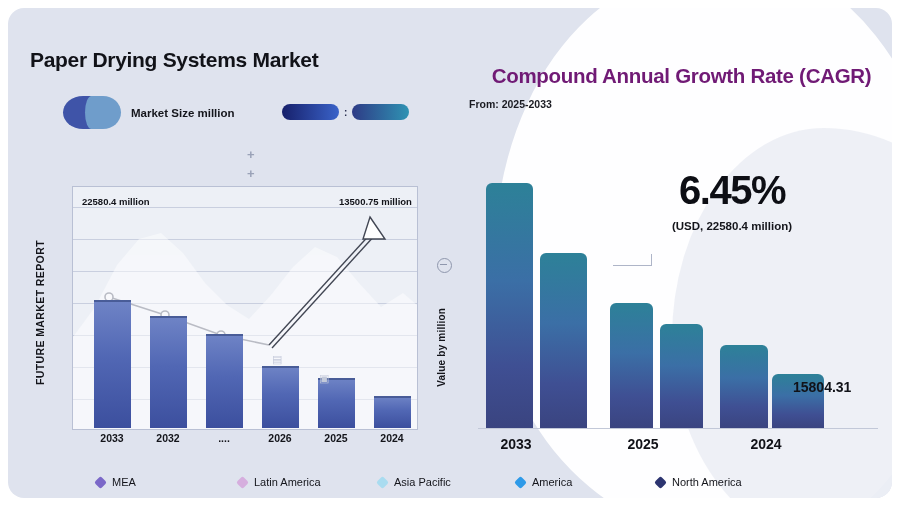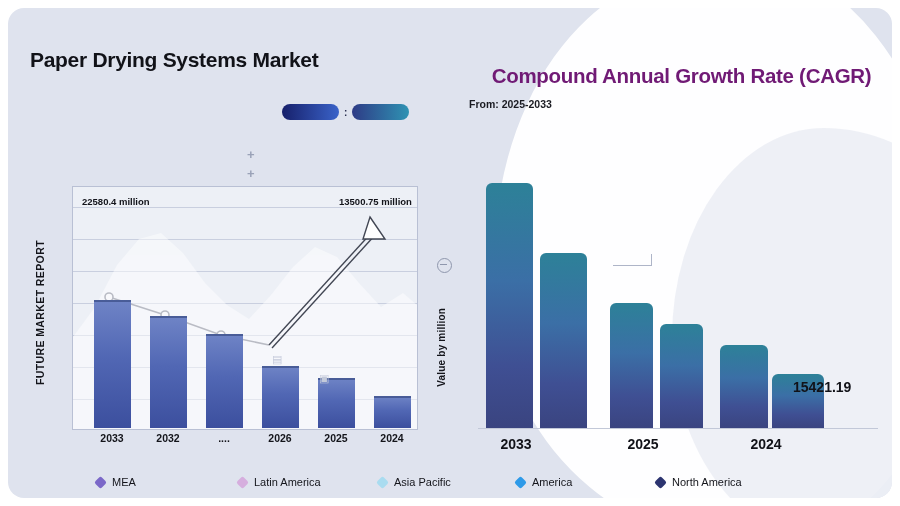--- a/index.html
+++ b/index.html
@@ -145,20 +145,27 @@
 </style>
 </head>
 <body>
 
 <div class="slide">
   <div class="blob"></div>
   <div class="blob2"></div>
 
   <div class="left-title">Paper Drying Systems Market</div>
 
+  <div class="legend-top">
+    <div class="blob-mark">
+      <i class="b1"></i>
+        <i class="b2"></i>
+    </div>
+    <div class="legend-top-label">Market Size million</div>
+  </div>
 
   <div class="pill-row">
     <div class="pill a"></div>
     <div class="pill-colon">:</div>
     <div class="pill b"></div>
   </div>
 
   <div class="plus p1">+</div>
   <div class="plus p2">+</div>
 
@@ -210,39 +217,41 @@
     <span style="left:184px">2026</span>
     <span style="left:240px">2025</span>
     <span style="left:296px">2024</span>
   </div>
 
   <div class="circ-minus"></div>
   <div class="vmark">Value by million</div>
 
   <div class="right-title">Compound Annual Growth Rate (CAGR)</div>
   <div class="right-sub">From: 2025-2033</div>
+  <div class="cagr">6.45%</div>
+  <div class="cagr-sub">(USD, 22580.4 million)</div>
 
   <div class="rbars">
     <div class="rbar" style="left:8px;width:47px;height:245px"></div>
     <div class="rbar" style="left:62px;width:47px;height:175px"></div>
     <div class="rbar" style="left:132px;width:43px;height:125px"></div>
     <div class="rbar" style="left:182px;width:43px;height:104px"></div>
     <div class="rbar" style="left:242px;width:48px;height:83px"></div>
     <div class="rbar" style="left:294px;width:52px;height:54px"></div>
   </div>
   <div class="tick-l"></div>
   <div class="tick-v"></div>
   <div class="rbaseline"></div>
 
   <div class="rxlabels">
     <span style="left:-2px">2033</span>
     <span style="left:125px">2025</span>
     <span style="left:248px">2024</span>
   </div>
-  <div class="rvalue">15421.19</div>
+  <div class="rvalue">15804.31</div>
 
   <div class="legend">
     <div class="lg-item" style="left:88px">
       <span class="dot" id="d0" style="background: rgb(123, 104, 200);"></span>
       <span class="lg-label">MEA</span>
     </div>
     <div class="lg-item" style="left:230px">
       <span class="dot" id="d1" style="background: rgb(214, 174, 222);"></span>
       <span class="lg-label">Latin America</span>
     </div>

